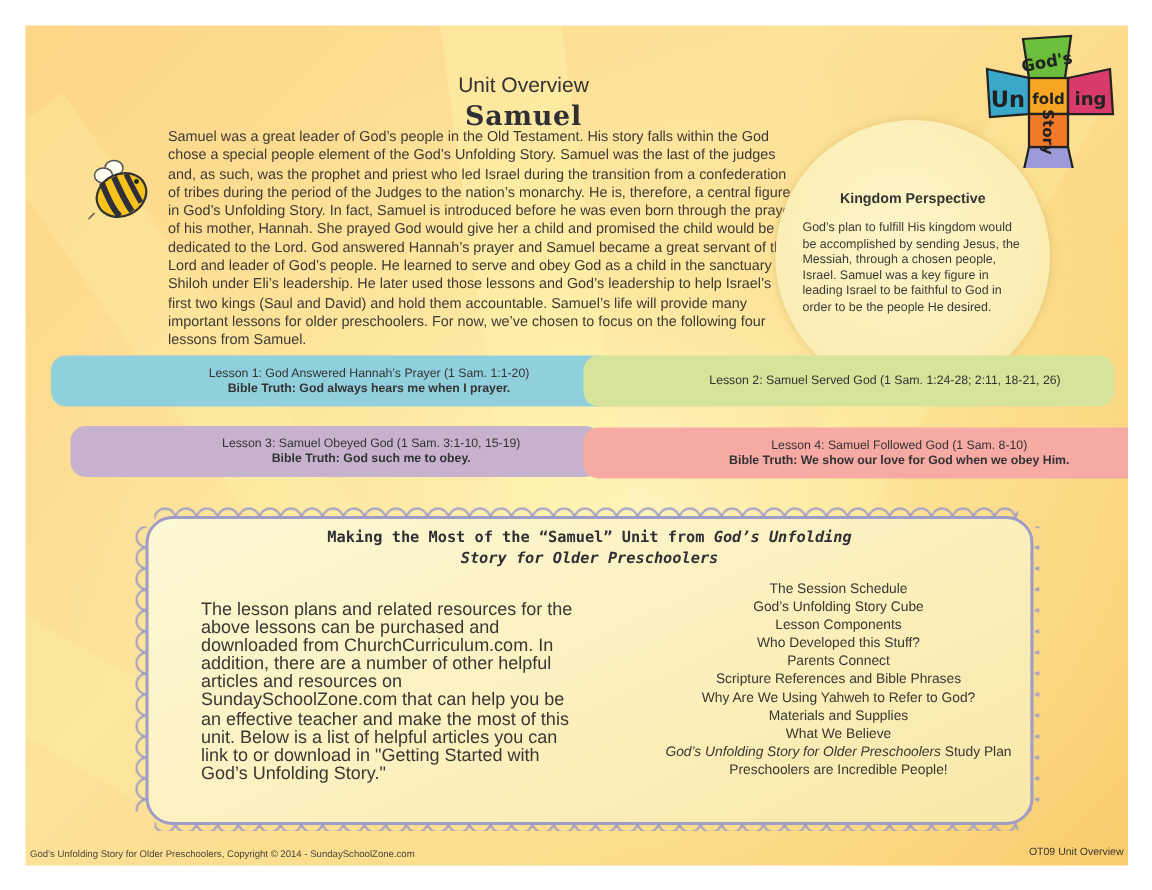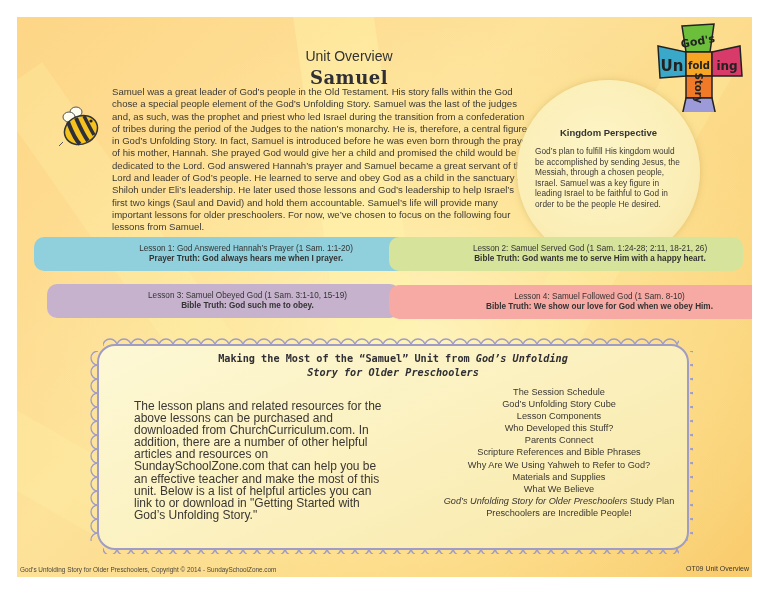--- a/index.html
+++ b/index.html
@@ -77,25 +77,24 @@
     <text x="47" y="57" font-size="10" font-family="DejaVu Sans" font-weight="bold" fill="#222" text-anchor="middle">fold</text>
     <polygon points="60,40 88,34 90,64 60,64" fill="#d83a6a" stroke="#222" stroke-width="1.5"></polygon>
     <text x="75" y="58" font-size="12" font-family="DejaVu Sans" font-weight="bold" fill="#222" text-anchor="middle">ing</text>
     <rect x="34" y="64" width="26" height="22" fill="#f07a28" stroke="#222" stroke-width="1.5"></rect>
     <polygon points="34,86 60,86 64,104 30,104" fill="#9c9ad8" stroke="#222" stroke-width="1.5"></polygon>
     <text x="47" y="80" font-size="10" font-family="DejaVu Sans" font-weight="bold" fill="#222" text-anchor="middle" transform="rotate(90 47 76)">Story</text>
   </svg>
 
   <div class="lesson l1">
     <div class="t">Lesson 1: God Answered Hannah’s Prayer (1 Sam. 1:1-20)</div>
-    <div class="b">Prayer Truth: God always hears me when I prayer.</div>
+    <div class="b">Bible Truth: God always hears me when I prayer.</div>
   </div>
   <div class="lesson l2">
     <div class="t">Lesson 2: Samuel Served God (1 Sam. 1:24-28; 2:11, 18-21, 26)</div>
-    <div class="b">Bible Truth: God wants me to serve Him with a happy heart.</div>
   </div>
   <div class="lesson l3">
     <div class="t">Lesson 3: Samuel Obeyed God (1 Sam. 3:1-10, 15-19)</div>
     <div class="b">Bible Truth: God such me to obey.</div>
   </div>
   <div class="lesson l4">
     <div class="t">Lesson 4: Samuel Followed God (1 Sam. 8-10)</div>
     <div class="b">Bible Truth: We show our love for God when we obey Him.</div>
   </div>
 

